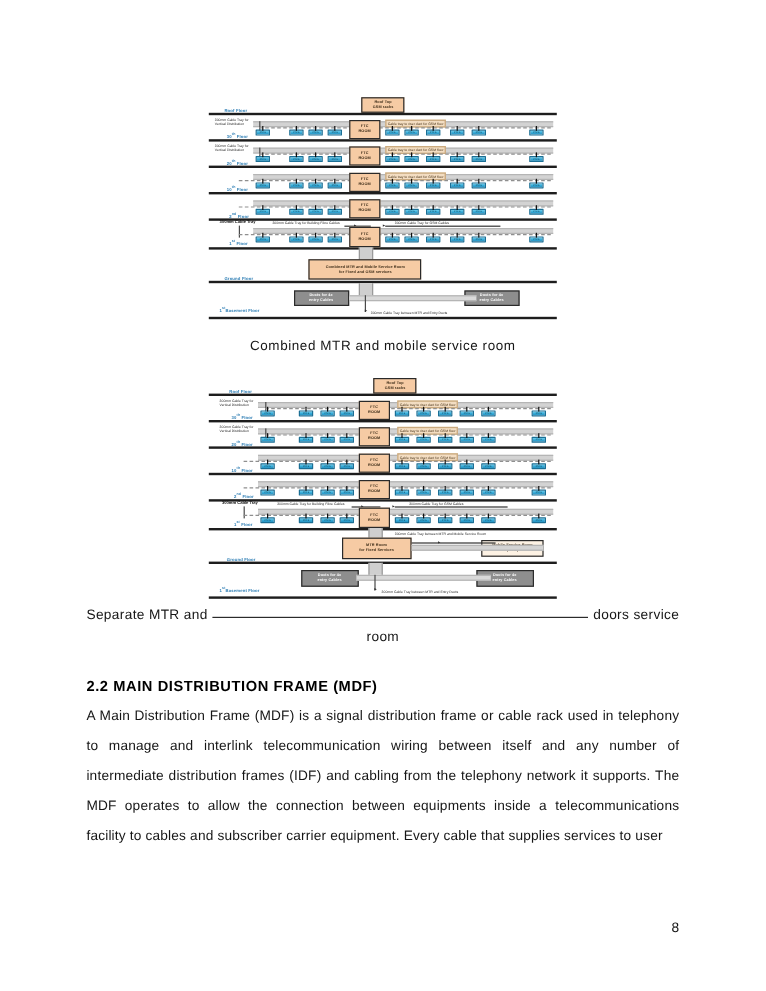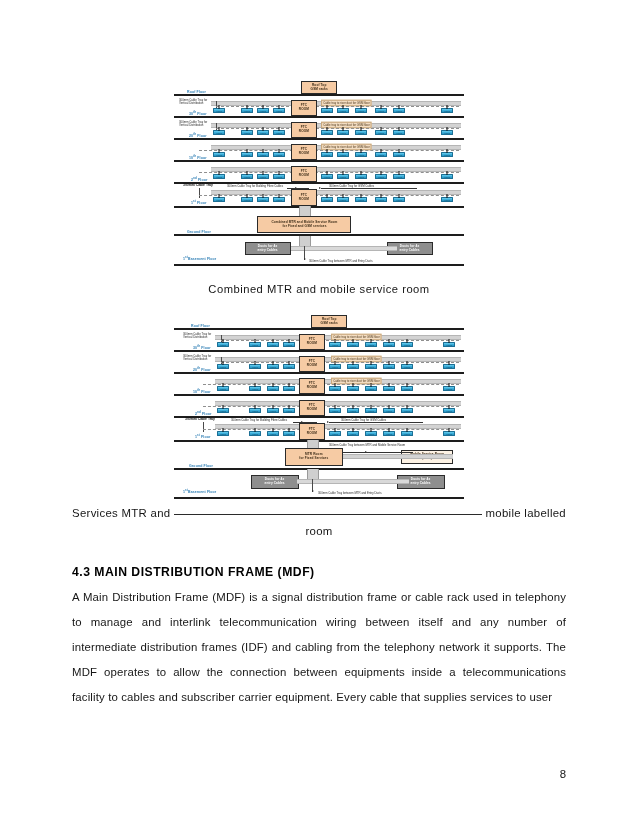--- a/index.html
+++ b/index.html
@@ -770,25 +770,25 @@
         <div class="vline" style="left:143px; top:166px; height:13px;"></div>
         <div class="arrowhead" style="left:143px; top:177px;"></div>
         <div class="anno" style="left:149px; top:179px;">300mm Cable Tray between MTR and Entry Ducts</div>
 
         <div class="slab" style="top:184px;"></div>
         <div class="floorlbl" style="left:14px; top:176px;">1<sup>st</sup>Basement Floor</div>
       </div>
     </div>
 
     <div class="caption-justified" style="margin-top:4px;">
-      <span class="cj-left">Services MTR and</span>
+      <span class="cj-left">Separate MTR and</span>
       <span class="cj-rule"></span>
-      <span class="cj-right">mobile labelled</span>
+      <span class="cj-right">doors service</span>
     </div>
     <div class="caption-center">room</div>
 
-    <h2 class="heading" style="margin-top:28px;">4.3 MAIN DISTRIBUTION FRAME (MDF)</h2>
+    <h2 class="heading" style="margin-top:28px;">2.2 MAIN DISTRIBUTION FRAME (MDF)</h2>
     <p class="para">A Main Distribution Frame (MDF) is a signal distribution frame or cable rack used in telephony to manage and interlink telecommunication wiring between itself and any number of intermediate distribution frames (IDF) and cabling from the telephony network it supports. The MDF operates to allow the connection between equipments inside a telecommunications facility to cables and subscriber carrier equipment. Every cable that supplies services to user</p>
 
   </div>
 
   <div class="pagenum">8</div>
 </div>
 
 </body></html>

